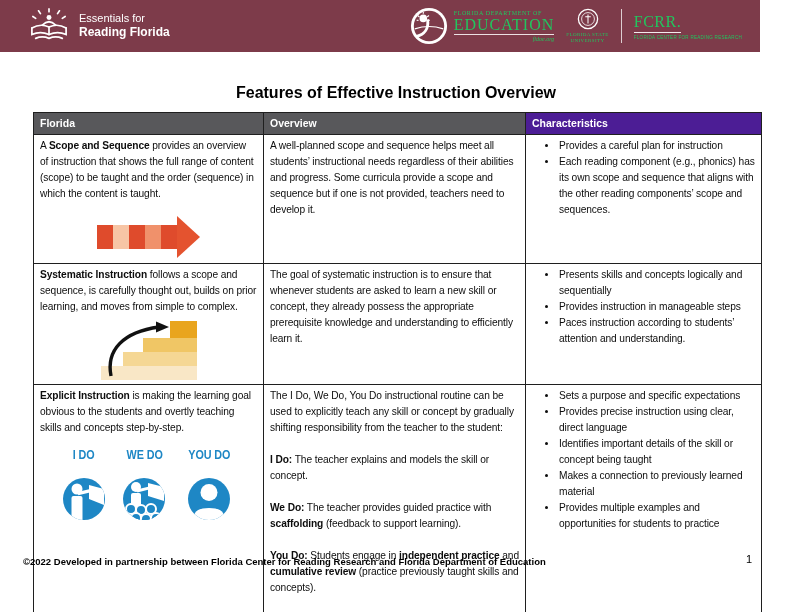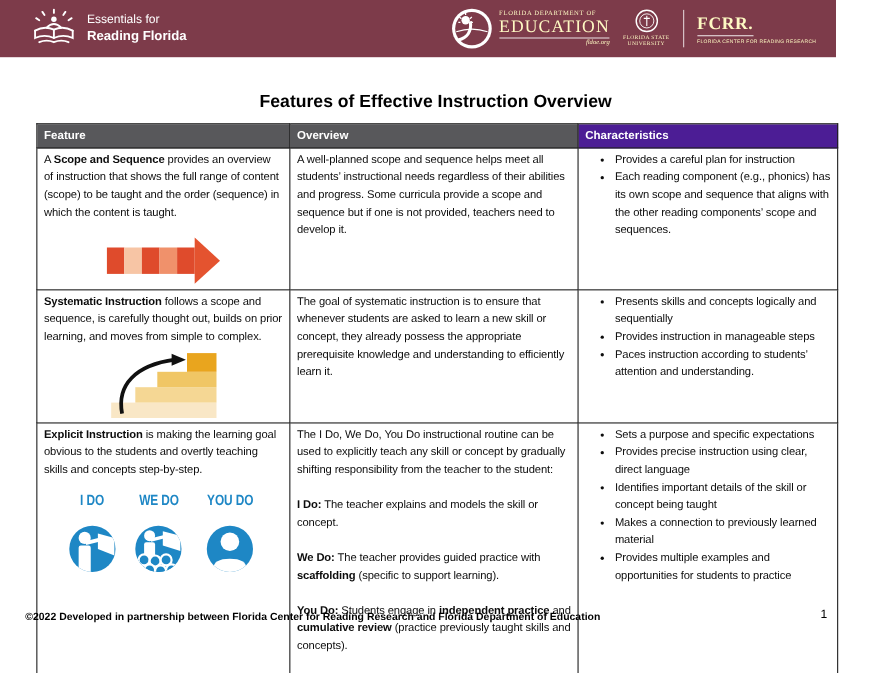--- a/index.html
+++ b/index.html
@@ -5,31 +5,31 @@
   html,body{margin:0;padding:0;background:#fff;}
   .page{position:relative;width:792px;height:612px;background:#fff;overflow:hidden;
         font-family:"Liberation Sans",sans-serif;color:#111;}
 
   
   .header-bar{position:absolute;top:0;left:0;width:760px;height:52px;background:#7d3b4a;}
   .brand{position:absolute;left:28px;top:7px;display:flex;align-items:center;gap:9px;color:#fff;}
   .brand-text{line-height:1.2;}
   .brand-line1{font-size:11px;font-weight:400;}
   .brand-line2{font-size:12px;font-weight:700;}
-  .logo-cluster{position:absolute;right:18px;top:5px;height:42px;display:flex;align-items:center;gap:12px;color:#fef9c3;}
+  .logo-cluster{position:absolute;right:18px;top:5px;height:42px;display:flex;align-items:center;gap:12px;color:#22c55e;}
   .fdoe{display:flex;align-items:center;gap:6px;}
   .fdoe-text{display:flex;flex-direction:column;line-height:1;}
   .fdoe-top{font-family:"Liberation Serif",serif;font-size:6px;letter-spacing:.6px;}
   .fdoe-main{font-family:"Liberation Serif",serif;font-size:16px;letter-spacing:1px;margin-top:1px;border-bottom:1px solid rgba(255,255,255,.85);padding-bottom:1px;}
   .fdoe-site{font-family:"Liberation Serif",serif;font-style:italic;font-size:6px;text-align:right;margin-top:1px;}
   .fsu{display:flex;flex-direction:column;align-items:center;gap:2px;}
   .fsu-text{font-size:5px;letter-spacing:.4px;text-align:center;line-height:1.3;font-family:"Liberation Serif",serif;}
   .vdiv{width:1px;height:34px;background:rgba(255,255,255,.75);}
   .fcrr{display:flex;flex-direction:column;align-items:flex-start;}
-  .fcrr-mark{font-family:"Liberation Serif",serif;font-weight:700;font-size:16px;letter-spacing:.5px;border-bottom:1.5px solid rgba(255,255,255,.9);padding-bottom:1px;}
+  .fcrr-mark{font-family:"Liberation Serif",serif;font-weight:400;font-size:16px;letter-spacing:.5px;border-bottom:1.5px solid rgba(255,255,255,.9);padding-bottom:1px;}
   .fcrr-sub{font-size:4.5px;letter-spacing:.3px;margin-top:2px;}
 
   
   .doc-title{position:absolute;top:84px;left:0;width:792px;text-align:center;
              font-size:16px;font-weight:700;color:#000;}
 
   
   table.features{position:absolute;left:33px;top:112px;width:728px;border-collapse:collapse;table-layout:fixed;}
   table.features th,table.features td{border:1px solid #1f1f1f;vertical-align:top;}
   table.features th{background:#58585b;color:#fff;font-size:10.5px;font-weight:700;
@@ -132,21 +132,21 @@
   <div class="doc-title">Features of Effective Instruction Overview</div>
 
   <table class="features">
     <colgroup>
         <col style="width:230px">
         <col style="width:262px">
         <col style="width:236px">
       </colgroup>
     <tbody>
         <tr>
-      <th style="background-color: rgb(88, 88, 91);">Feature</th>
+      <th style="background-color: rgb(88, 88, 91);">Florida</th>
       <th style="background-color: rgb(88, 88, 91);">Overview</th>
       <th style="background-color: #4c1d95;">Characteristics</th>
     </tr>
 
     <tr class="r1">
       <td>
         <div class="cell-text"><span>A </span><b>Scope and Sequence</b><span> provides an overview of instruction that shows the full range of content (scope) to be taught and the order (sequence) in which the content is taught.</span></div>
         <div class="gwrap arrow-wrap">
           <svg width="104" height="44" viewBox="0 0 104 44">
             <rect x="0" y="10" width="16" height="24" fill="#df4b2c"></rect>
@@ -256,21 +256,21 @@
                 <path d="M7,46 L7,40 Q7,31 22,31 Q37,31 37,40 L37,46 Z" fill="#fff"></path>
               </g>
             </svg>
           </div>
 
         </div>
       </td>
       <td>
         <div class="cell-text para"><span>The I Do, We Do, You Do instructional routine can be used to explicitly teach any skill or concept by gradually shifting responsibility from the teacher to the student:</span></div>
         <div class="cell-text para"><b>I Do:</b><span> The teacher explains and models the skill or concept.</span></div>
-        <div class="cell-text para"><b>We Do:</b><span> The teacher provides guided practice with </span><b>scaffolding</b><span> (specific to support learning).</span></div>
+        <div class="cell-text para"><b>We Do:</b><span> The teacher provides guided practice with </span><b>scaffolding</b><span> (feedback to support learning).</span></div>
         <div class="cell-text para"><b>You Do:</b><span> Students engage in </span><b>independent practice</b><span> and </span><b>cumulative review</b><span> (practice previously taught skills and concepts).</span></div>
       </td>
       <td>
         <ul class="bullets">
               <li>Sets a purpose and specific expectations</li>
               <li>Provides precise instruction using clear, direct language</li>
               <li>Identifies important details of the skill or concept being taught</li>
               <li>Makes a connection to previously learned material</li>
               <li>Provides multiple examples and opportunities for students to practice</li>
             </ul>

